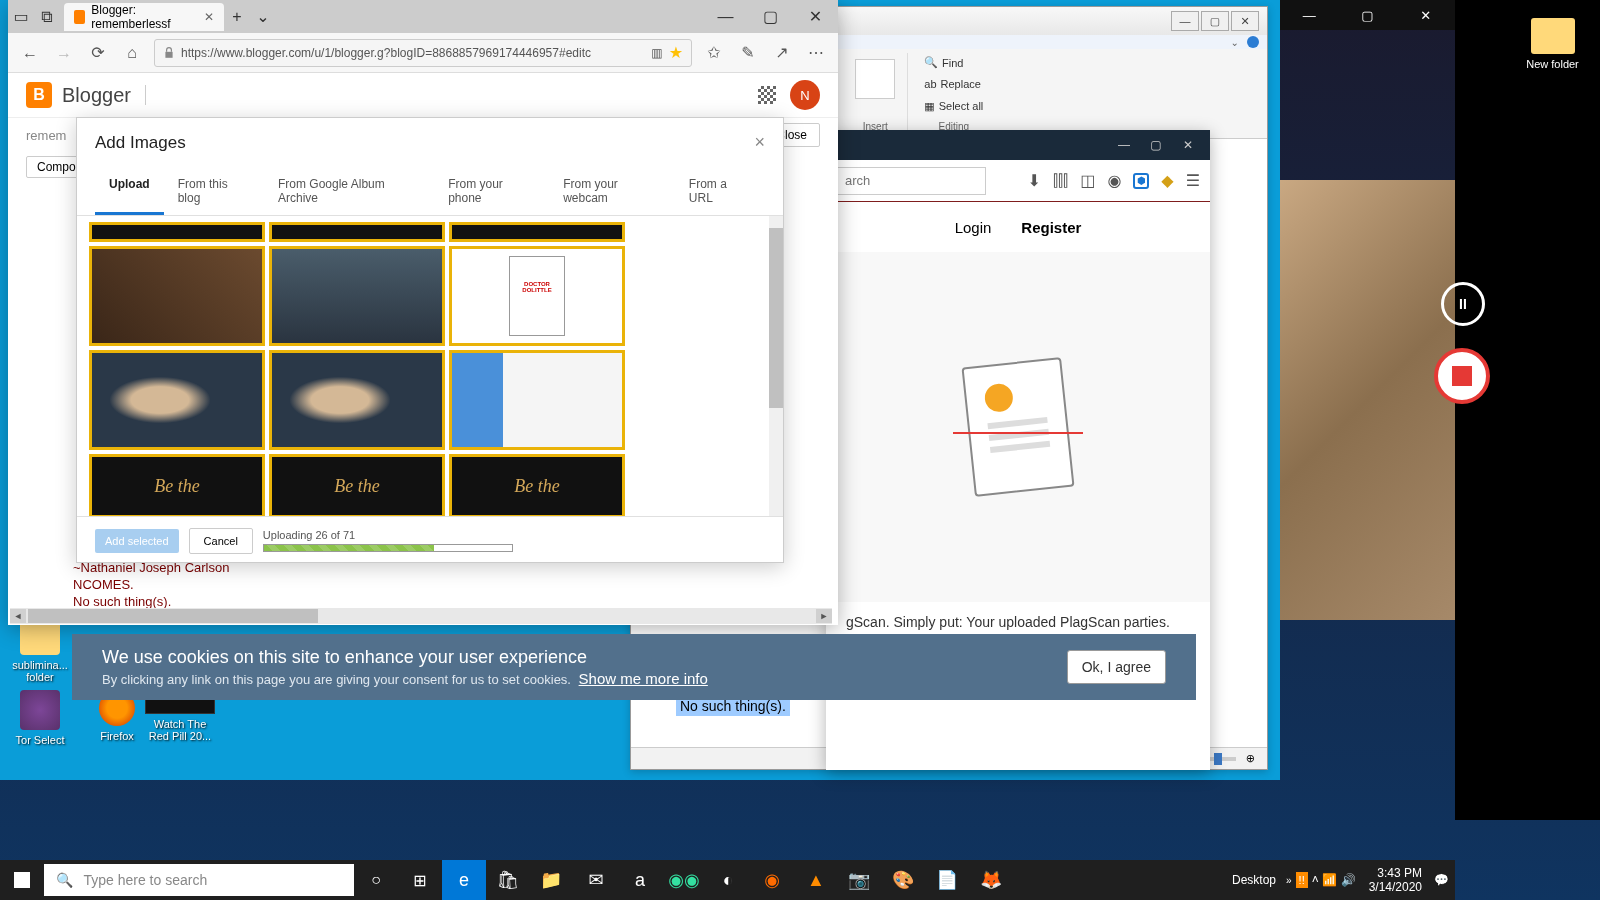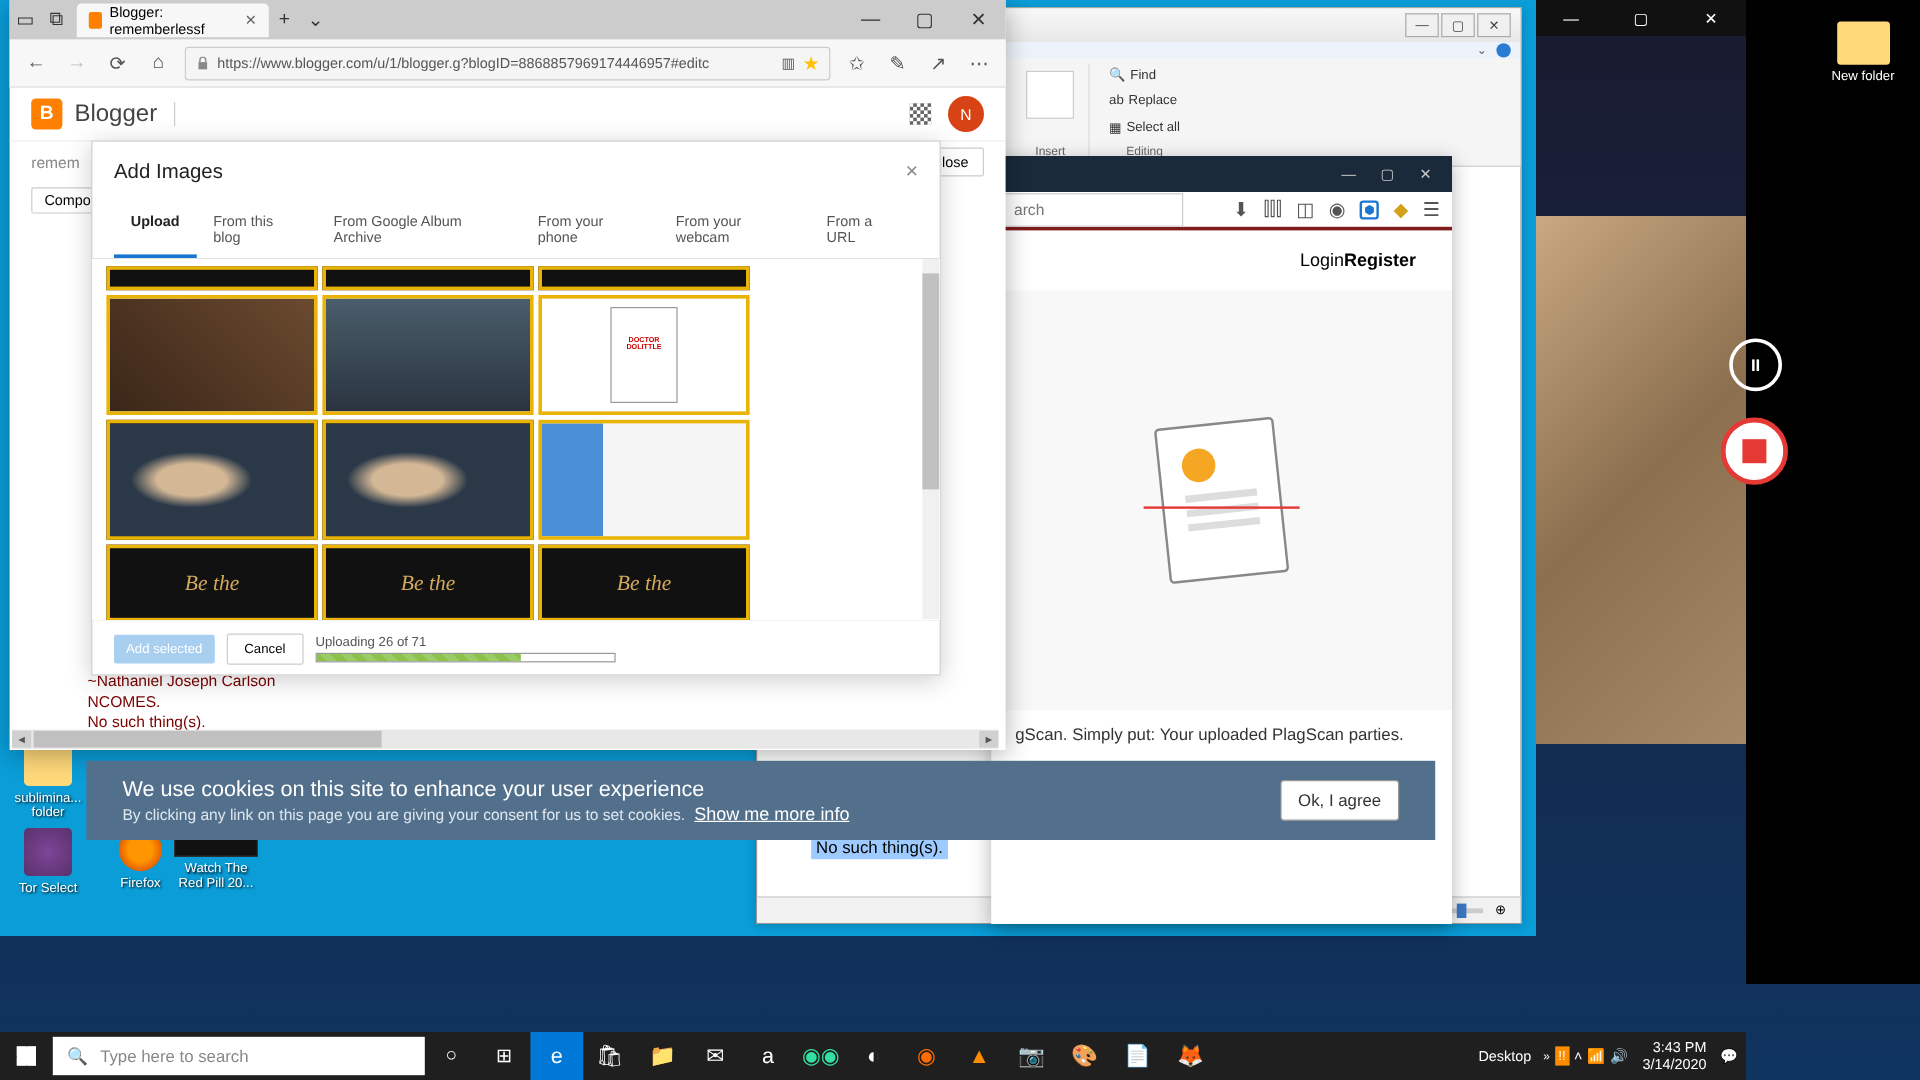--- a/index.html
+++ b/index.html
@@ -67,24 +67,24 @@
 .font-btns{display:flex;gap:4px;align-items:center}
 .fbtn{padding:2px 4px;color:#444}
 .para-btns{display:flex;gap:3px;flex-wrap:wrap;width:100px}
 .pbtn{width:18px;height:16px;border:1px solid transparent;display:flex;align-items:center;justify-content:center;font-size:10px}
 .insert-btn{width:40px;height:40px;background:#fff;border:1px solid #ccc;margin:4px}
 .edit-item{font-size:11px;color:#333;padding:1px 0;display:flex;align-items:center;gap:4px}
 .plag-win{position:absolute;left:826px;top:130px;width:384px;height:640px;background:#fff;box-shadow:0 4px 16px rgba(0,0,0,.3)}
 .plag-title{height:30px;background:#1a2a3a;display:flex;align-items:center;padding:0 8px}
 .plag-wbtns{margin-left:auto;display:flex;gap:4px}
 .plag-wbtn{width:28px;height:22px;display:flex;align-items:center;justify-content:center;color:#ccc;font-size:12px}
-.plag-toolbar{height:32px;display:flex;align-items:center;padding:0 10px;gap:10px;border-bottom:3px solid #7f1d1d}
+.plag-toolbar{height:42px;display:flex;align-items:center;padding:0 10px;gap:10px;border-bottom:1px solid #7f1d1d}
 .plag-search{height:28px;border:1px solid #ccc;padding:0 8px;font-size:13px;color:#888;width:150px}
 .plag-icons{margin-left:auto;display:flex;gap:12px;align-items:center;color:#555}
-.plag-auth{height:50px;display:flex;align-items:center;justify-content:flex-end;padding:0 30px;font-size:15px}
+.plag-auth{height:50px;display:flex;align-items:center;justify-content:center;padding:0 30px;gap:30px;font-size:15px}
 .plag-body{height:350px;display:flex;align-items:center;justify-content:center;background:#f8f8f8}
 .doc-illus{width:100px;height:130px;background:#fff;border:2px solid #888;border-radius:4px;transform:rotate(-6deg);position:relative}
 .doc-illus::before{content:"";position:absolute;top:18px;left:18px;width:28px;height:28px;background:#f5a623;border-radius:50%}
 .doc-illus::after{content:"";position:absolute;top:56px;left:18px;right:18px;height:6px;background:#ddd;box-shadow:0 12px 0 #ddd,0 24px 0 #ddd}
 .scan-line{position:absolute;left:50%;top:54%;transform:translateX(-50%);width:130px;height:2px;background:#e53935}
 .plag-txt{padding:10px 20px;font-size:14px;color:#333;line-height:1.5}
 .cookie-banner{position:absolute;left:72px;top:634px;width:1124px;height:66px;background:#52708c;color:#fff;display:flex;align-items:center;padding:0 30px}
 .cookie-txt{flex:1}
 .cookie-h{font-size:18px;margin-bottom:2px}
 .cookie-p{font-size:13px;color:#dfe7ef}

